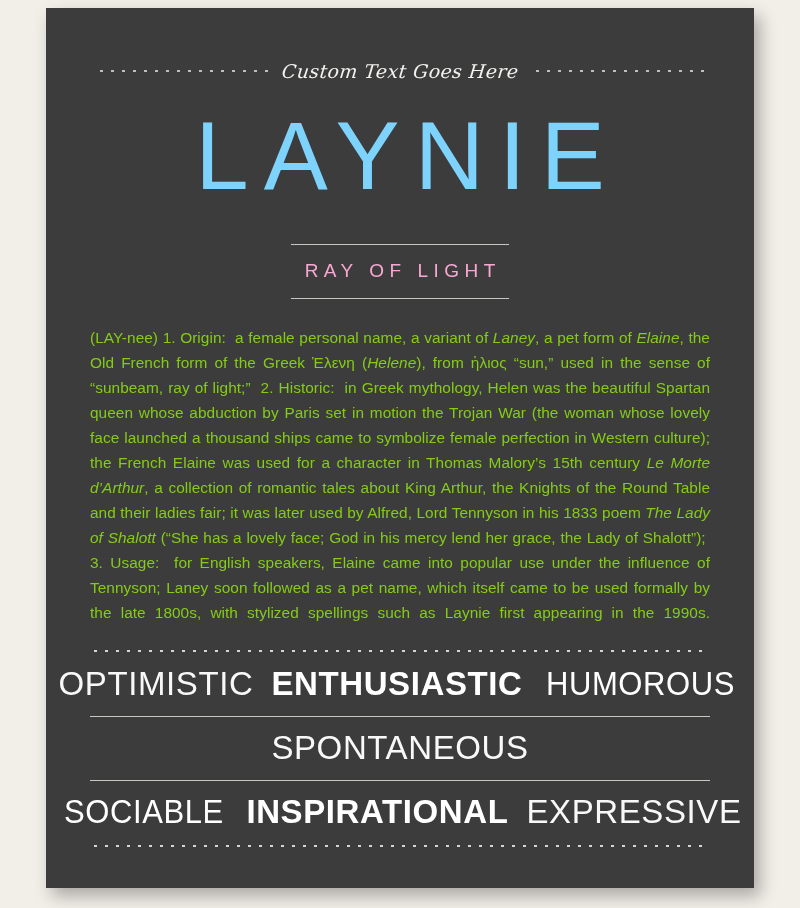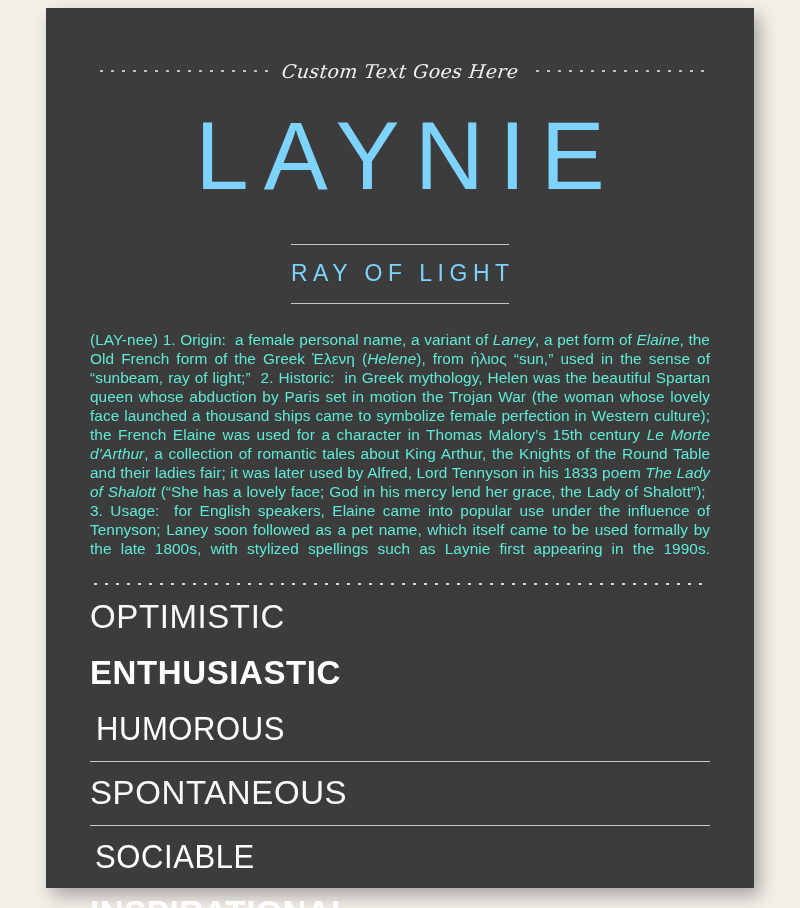--- a/index.html
+++ b/index.html
@@ -78,36 +78,36 @@
     flex-direction: column;
     align-items: center;
   }
   .rule {
     width: 218px;
     height: 1px;
     background: #c9c6c2;
   }
   .meaning {
     font-family: "Liberation Sans", sans-serif;
-    font-size: 23px;
+    font-size: 19px;
     letter-spacing: 5.5px;
     text-indent: 5.5px;
     padding: 15px 0 16px;
-    color: #7dd3fc;
+    color: #f9a8d4;
   }
 
   
   .description {
     margin: 26px 10px 0 10px;
     font-family: "Liberation Sans", sans-serif;
     font-size: 15.4px;
-    line-height: 19px;
+    line-height: 25px;
     text-align: justify;
     text-align-last: justify;
-    color: #5eead4;
+    color: #84cc16;
     letter-spacing: .05px;
   }
   .description i { font-style: italic; }
 
   
   .traits {
     margin: 24px 10px 0 10px;
   }
   .dotrule {
     height: 4px;
@@ -120,21 +120,20 @@
     height: 1px;
     background: #c9c6c2;
   }
   .trait-row {
     display: flex;
     align-items: baseline;
     justify-content: center;
     gap: 18px;
     padding: 12px 0 13px;
     white-space: nowrap;
-    flex-direction: column;
   }
   .trait {
     font-family: "Liberation Sans", sans-serif;
     font-size: 33px;
     letter-spacing: .6px;
     color: #ffffff;
   }
   .trait.light { font-weight: 300; opacity: .97; }
   .trait.bold  { font-weight: 700; text-align: center; }
   .trait.cond  { font-weight: 400; transform: scaleX(.94); transform-origin: center; }

